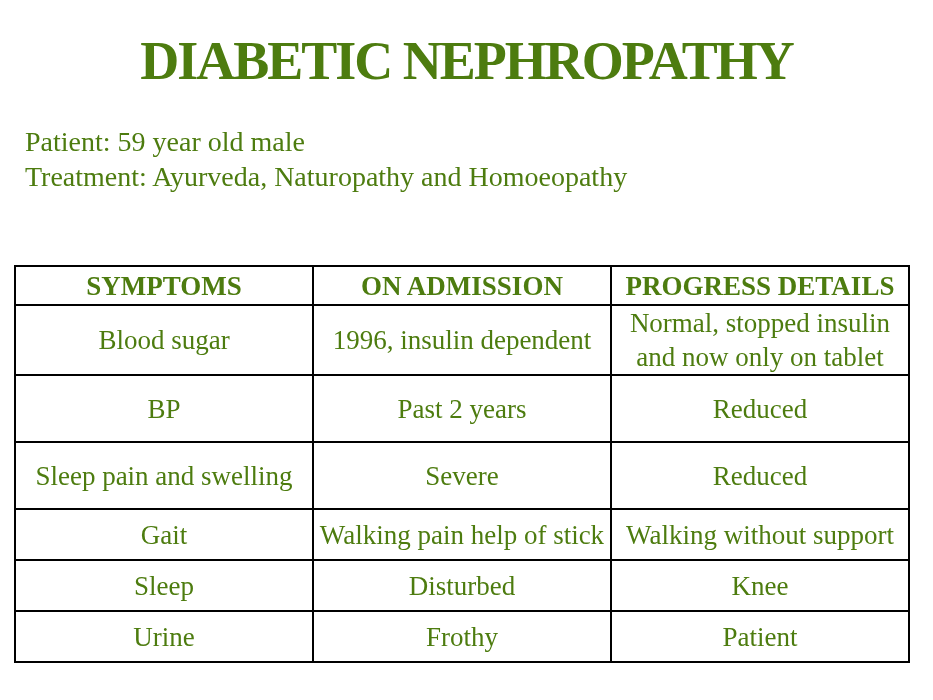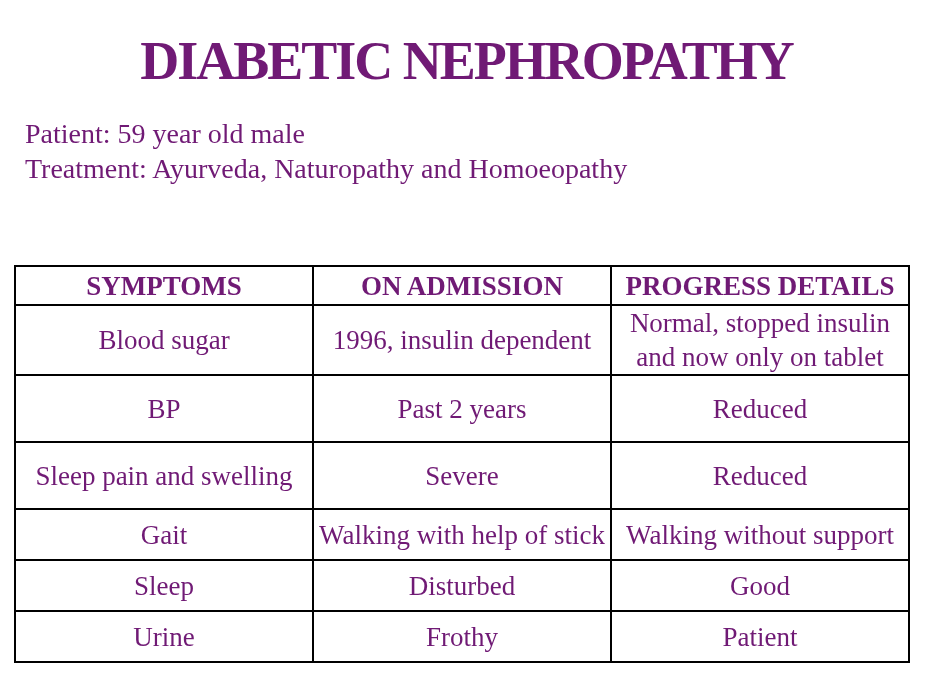--- a/index.html
+++ b/index.html
@@ -5,40 +5,40 @@
   html, body {
     margin: 0;
     padding: 0;
     background: #ffffff;
   }
   .page {
     position: relative;
     width: 933px;
     height: 700px;
     background: #ffffff;
-    color: #701a75;
+    color: #4d7c0f;
     font-family: "Liberation Serif", "DejaVu Serif", serif;
     overflow: hidden;
   }
   .title {
     position: absolute;
     top: 31px;
     left: 0;
     width: 100%;
     margin: 0;
     text-align: center;
     font-size: 54px;
     line-height: 60px;
     font-weight: bold;
     letter-spacing: -2px;
     white-space: nowrap;
   }
   .info {
     position: absolute;
-    top: 116px;
+    top: 124px;
     left: 25px;
     font-size: 28px;
     line-height: 35px;
   }
   .symptoms-table {
     position: absolute;
     top: 265px;
     left: 14px;
     width: 896px;
     border-collapse: collapse;
@@ -92,27 +92,27 @@
         <td>Past 2 years</td>
         <td>Reduced</td>
       </tr>
       <tr class="row-tall">
         <td>Sleep pain and swelling</td>
         <td>Severe</td>
         <td>Reduced</td>
       </tr>
       <tr class="row-short">
         <td>Gait</td>
-        <td>Walking with help of stick</td>
+        <td>Walking pain help of stick</td>
         <td>Walking without support</td>
       </tr>
       <tr class="row-short">
         <td>Sleep</td>
         <td>Disturbed</td>
-        <td>Good</td>
+        <td>Knee</td>
       </tr>
       <tr class="row-short">
         <td>Urine</td>
         <td>Frothy</td>
         <td>Patient</td>
       </tr>
     </tbody>
   </table>
 
 </div>

